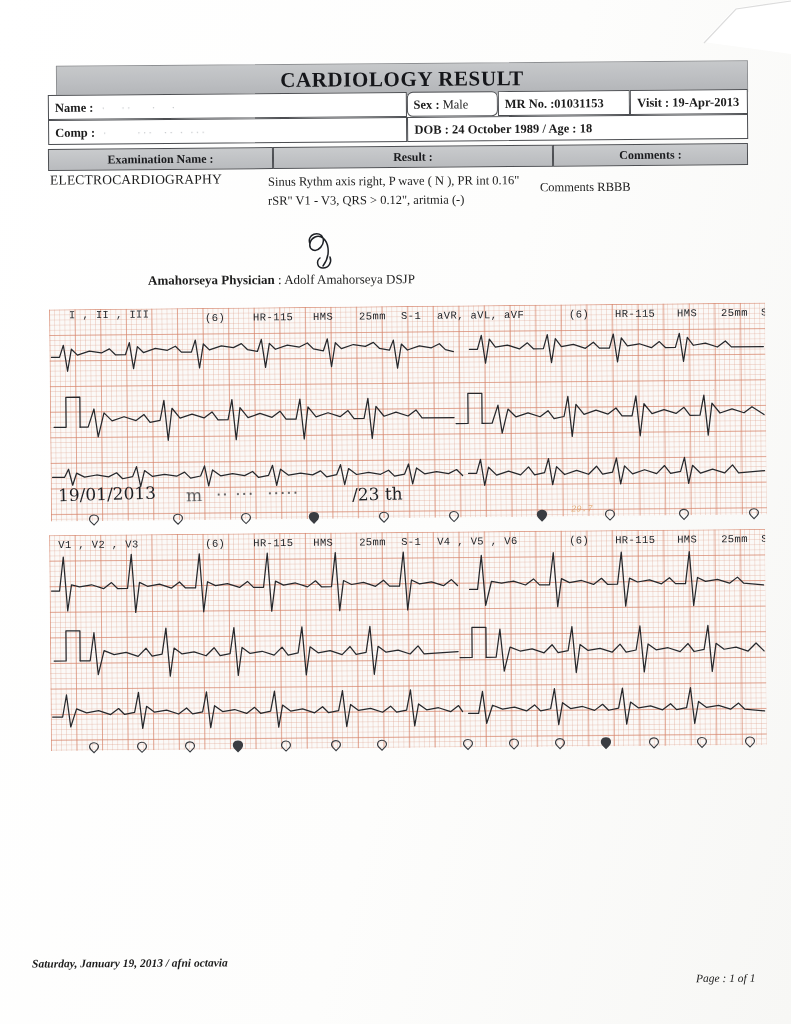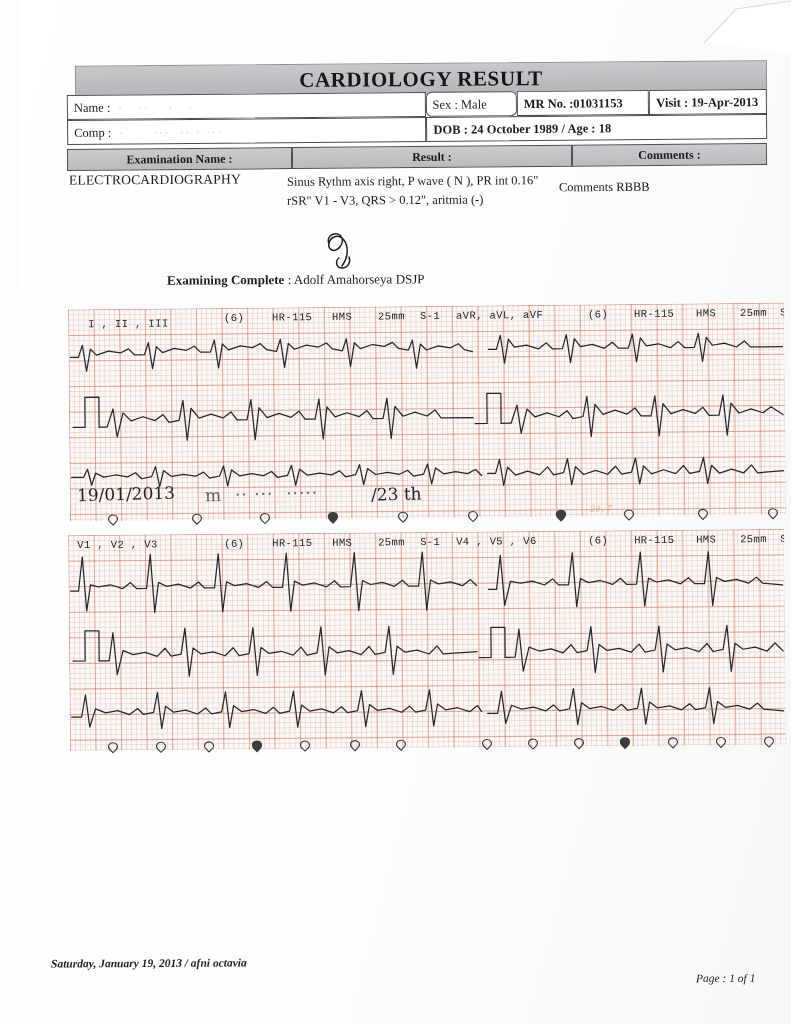--- a/index.html
+++ b/index.html
@@ -1,19 +1,19 @@
 <!DOCTYPE html>
 <html><head>
 <meta charset="utf-8">
 <style>
   html,body{margin:0;padding:0;background:#fdfdfd;}
   body{width:791px;height:1024px;position:relative;overflow:hidden;
        font-family:"Liberation Serif",serif;color:#1c1c1c;}
 
-  .page{position:absolute;inset:0;background:#86efac;margin-left:19px;}
+  .page{position:absolute;inset:0;background:#86efac;}
 
   
   .paper-tone{position:absolute;inset:0;
      background:linear-gradient(105deg,#ffffff 0%,#fdfdfc 55%,#f7f7f5 100%);
      pointer-events:none;}
 
   
   .fold{position:absolute;top:-2px;right:0;width:96px;height:60px;pointer-events:none;}
 
   
@@ -24,21 +24,21 @@
   .titlebar .ttl{position:absolute;left:0;right:0;top:3px;text-align:center;
      font-size:21px;font-weight:bold;letter-spacing:.6px;color:#15161a;
      font-family:"Liberation Serif",serif;}
 
   .hdr{position:absolute;left:48px;top:92px;width:700px;transform:rotate(-0.5deg);}
   .row{display:flex;}
   .cell{border:1.4px solid #4c4e52;background:#fff;box-sizing:border-box;
         padding:3px 6px;font-size:12.5px;height:25px;line-height:19px;
         white-space:nowrap;overflow:hidden;}
   .cell.b{font-weight:bold;}
-  .lbl{font-weight:normal;}
+  .lbl{font-weight:bold;}
   .redact{display:inline-block;color:#b9bcc0;letter-spacing:2px;
           font-size:11px;filter:blur(.4px);}
 
   .c-name{width:380px;}
   .c-sex{width:96px;border-radius:6px;}
   .c-mr{width:140px;}
   .c-visit{width:124px;}
   .c-comp{width:380px;}
   .c-dob{width:360px;}
 
@@ -154,21 +154,21 @@
     <div>rSR" V1 - V3, QRS &gt; 0.12", aritmia (-)</div>
   </div>
   <div class="comments">Comments RBBB</div>
 
   <svg class="signature" viewBox="0 0 70 46">
     <path d="M14 16 C10 6, 24 2, 27 10 C29 17, 22 24, 17 22 C12 20, 13 12, 19 9 C25 6, 31 12, 32 20 C33 28, 30 34, 27 38" fill="none" stroke="#1d2025" stroke-width="1.5" stroke-linecap="round"></path>
     <path d="M24 30 C20 33, 21 40, 27 40 C33 40, 36 34, 34 29" fill="none" stroke="#1d2025" stroke-width="1.5" stroke-linecap="round"></path>
   </svg>
 
   <div class="physician">
-    <span class="pl">Examining Complete</span>
+    <span class="pl">Amahorseya Physician</span>
     <span>:</span>
     <span>Adolf Amahorseya DSJP</span>
   </div>
 
   <div class="strip strip1">
     <div class="grid"></div>
 
     <svg viewBox="0 0 716 212" preserveAspectRatio="none">
       <g fill="none" stroke="#26282c" stroke-width="1.25" stroke-linejoin="round" stroke-linecap="round">
 
@@ -202,21 +202,21 @@
                  L218 168 L222 158 L226 178 L230 162 L238 168 L250 166 L262 168 L270 164 L276 170
                  L286 168 L290 158 L294 178 L298 162 L306 168 L318 166 L330 168 L338 164 L344 170
                  L354 168 L358 158 L362 178 L366 162 L374 168 L386 166 L398 168 L406 164 L412 170"></path>
         <path d="M418 168 L426 168 L430 154 L434 180 L438 162 L446 170 L458 166 L470 170 L478 162 L484 170
                  L494 168 L498 154 L502 180 L506 162 L514 170 L526 166 L538 170 L546 162 L552 170
                  L562 168 L566 154 L570 180 L574 162 L582 170 L594 166 L606 170 L614 162 L620 170
                  L630 168 L634 154 L638 180 L642 162 L650 170 L662 166 L674 170 L682 162 L688 170 L714 168"></path>
       </g>
     </svg>
 
-    <div class="slabel" style="left:20px;top:9px;">I , II , III</div>
+    <div class="slabel" style="left:20px;top:0;">I , II , III</div>
     <div class="slabel" style="left:156px;top:4px;">(6)</div>
     <div class="slabel" style="left:204px;top:4px;">HR-115</div>
     <div class="slabel" style="left:264px;top:4px;">HMS</div>
     <div class="slabel" style="left:310px;top:4px;">25mm</div>
     <div class="slabel" style="left:352px;top:4px;">S-1</div>
 
     <div class="slabel" style="left:388px;top:4px;">aVR, aVL, aVF</div>
     <div class="slabel" style="left:520px;top:4px;">(6)</div>
     <div class="slabel" style="left:566px;top:4px;">HR-115</div>
     <div class="slabel" style="left:628px;top:4px;">HMS</div>

